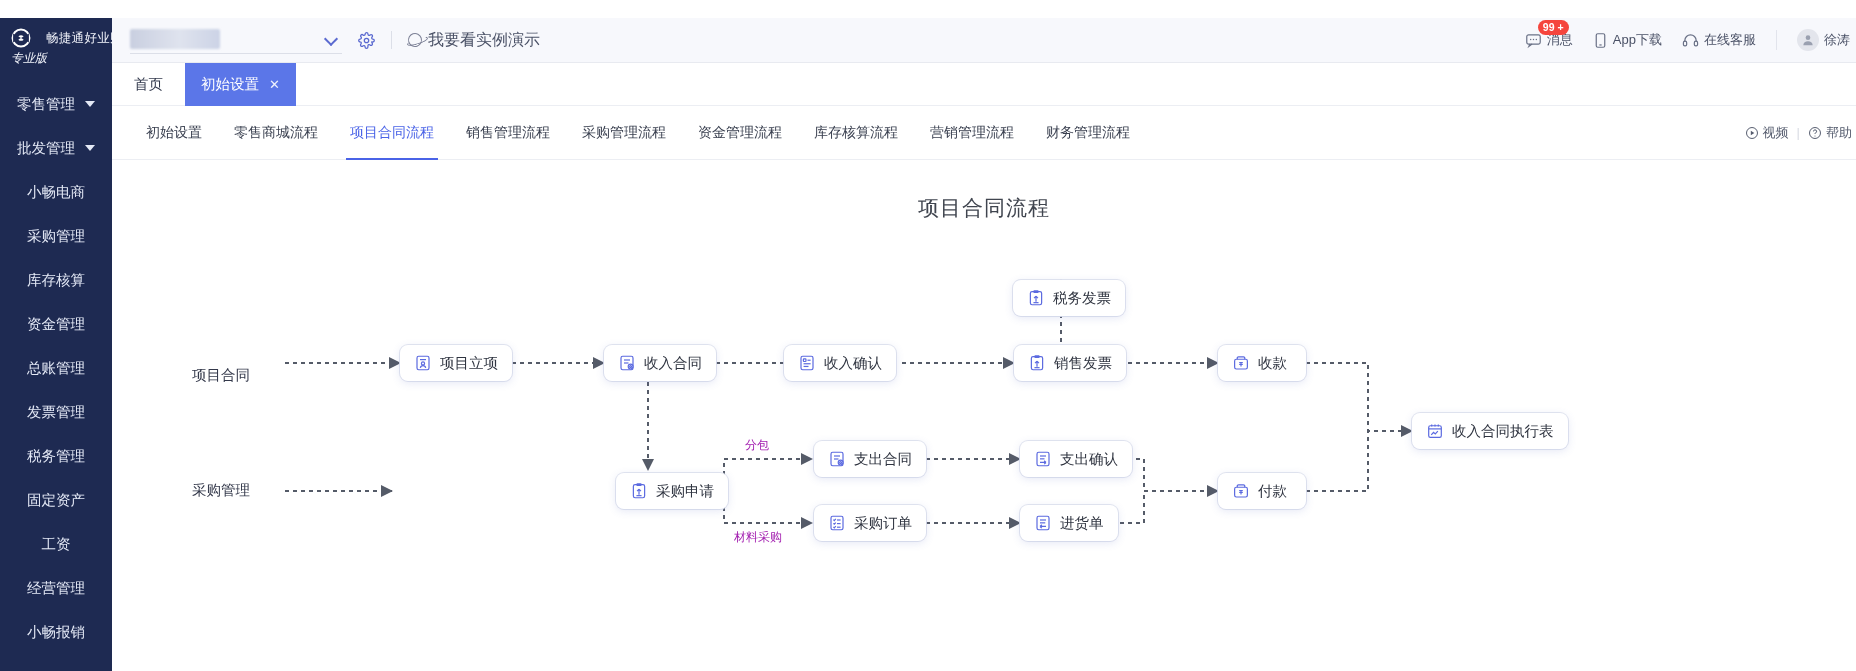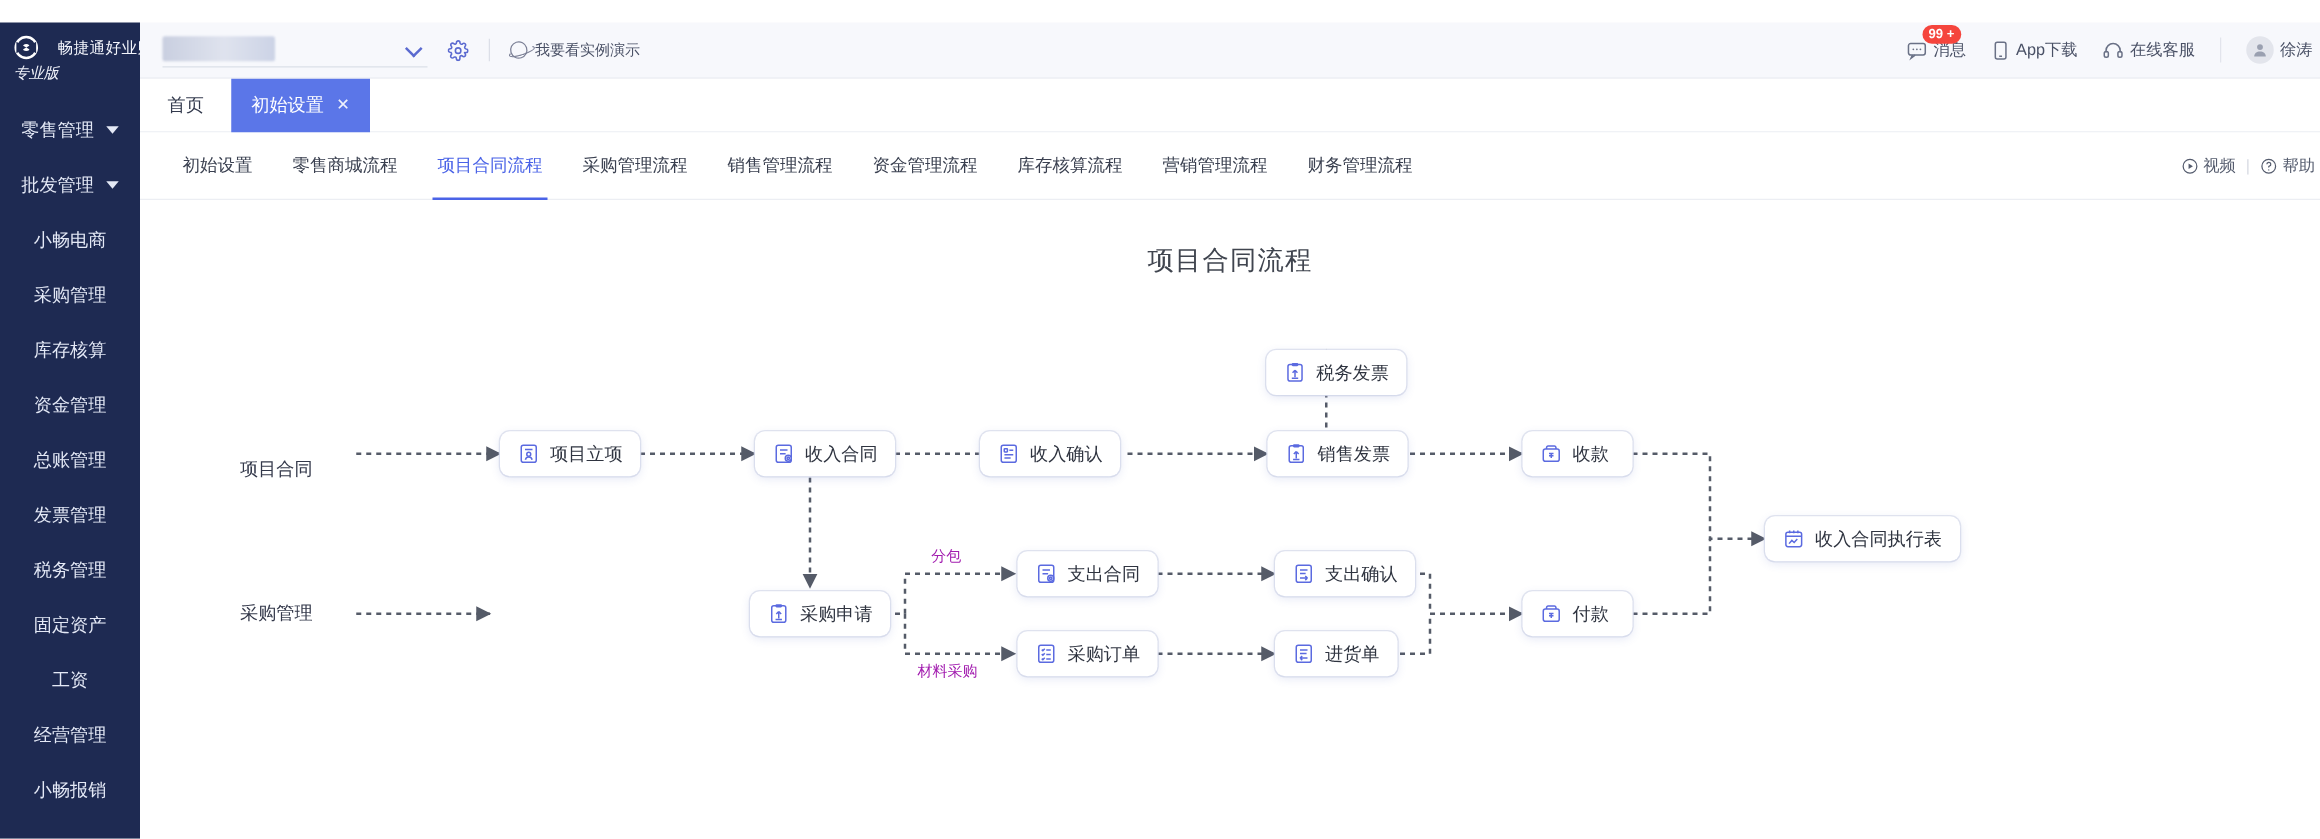--- a/index.html
+++ b/index.html
@@ -56,21 +56,21 @@
     filter: blur(1px); border-radius:2px;
   }
   .search-underline { position:absolute; left:0; bottom:0; width:212px; height:1px; background:#dcdfe8; }
   .chev-down {
     position:absolute; right:6px; top:8px; width:10px; height:10px;
     border-right: 2px solid #5b6ad0; border-bottom: 2px solid #5b6ad0;
     transform: rotate(45deg);
   }
   .gear { margin-left: 16px; color:#5b6ad0; display:flex; align-items:center; cursor:pointer;}
   .vsep { width:1px; height:18px; background:#dcdfe8; margin:0 16px; }
-  .demo-link { display:flex; align-items:center; gap:6px; font-size:12px; color:#4a5166; cursor:pointer; }
+  .demo-link { display:flex; align-items:center; gap:6px; font-size:16px; color:#4a5166; cursor:pointer; }
   .demo-circle {
     width:14px; height:14px; border:1.4px solid #7c8096; border-radius:50%;
     position:relative; transform: rotate(-18deg);
   }
   .demo-circle:after{
     content:""; position:absolute; left:-3px; top:5px; width:20px; height:4px;
     border:1.3px solid #7c8096; border-radius:50%; border-top-color:transparent;
   }
 
   .header-right { margin-left:auto; display:flex; align-items:center; padding-right: 6px; gap: 20px; }
@@ -285,24 +285,24 @@
     <div class="subnav-item">
         <span>初始设置</span>
       </div>
     <div class="subnav-item">
         <span>零售商城流程</span>
       </div>
     <div class="subnav-item active">
         <span>项目合同流程</span>
       </div>
     <div class="subnav-item">
+        <span>销售管理流程</span>
+      </div>
+    <div class="subnav-item">
         <span>采购管理流程</span>
-      </div>
-    <div class="subnav-item">
-        <span>销售管理流程</span>
       </div>
     <div class="subnav-item">
         <span>资金管理流程</span>
       </div>
     <div class="subnav-item">
         <span>库存核算流程</span>
       </div>
     <div class="subnav-item">
         <span>营销管理流程</span>
       </div>
@@ -446,21 +446,21 @@
         <rect x="3.6" y="5" width="16.8" height="15.4" rx="2.2"></rect>
         <line x1="3.6" y1="9.2" x2="20.4" y2="9.2"></line>
         <line x1="7.6" y1="3.2" x2="7.6" y2="6"></line>
         <line x1="12" y1="3.2" x2="12" y2="6"></line>
         <line x1="16.4" y1="3.2" x2="16.4" y2="6"></line>
         <path d="M7 17.2l3-3.4 2.4 2.2 3.4-3.8"></path>
       </svg>
       <span>收入合同执行表</span>
     </div>
 
-    <div class="node" style="left:488px; top:313px;">
+    <div class="node" style="left:504px; top:313px;">
       <svg width="18" height="18" viewBox="0 0 24 24" fill="none" stroke="#5b6ae0" stroke-width="1.6">
         <rect x="4.5" y="3.5" width="15" height="17.5" rx="2.2"></rect>
         <rect x="8.5" y="1.8" width="7" height="3.4" rx="1.2" fill="#5b6ae0" stroke="none"></rect>
         <path d="M12 17V9.6M12 9.6l-2.6 2.6M12 9.6l2.6 2.6"></path>
         <line x1="8.6" y1="18.2" x2="15.4" y2="18.2"></line>
       </svg>
       <span>采购申请</span>
     </div>
 
     <div class="node" style="left:702px; top:281px;">

